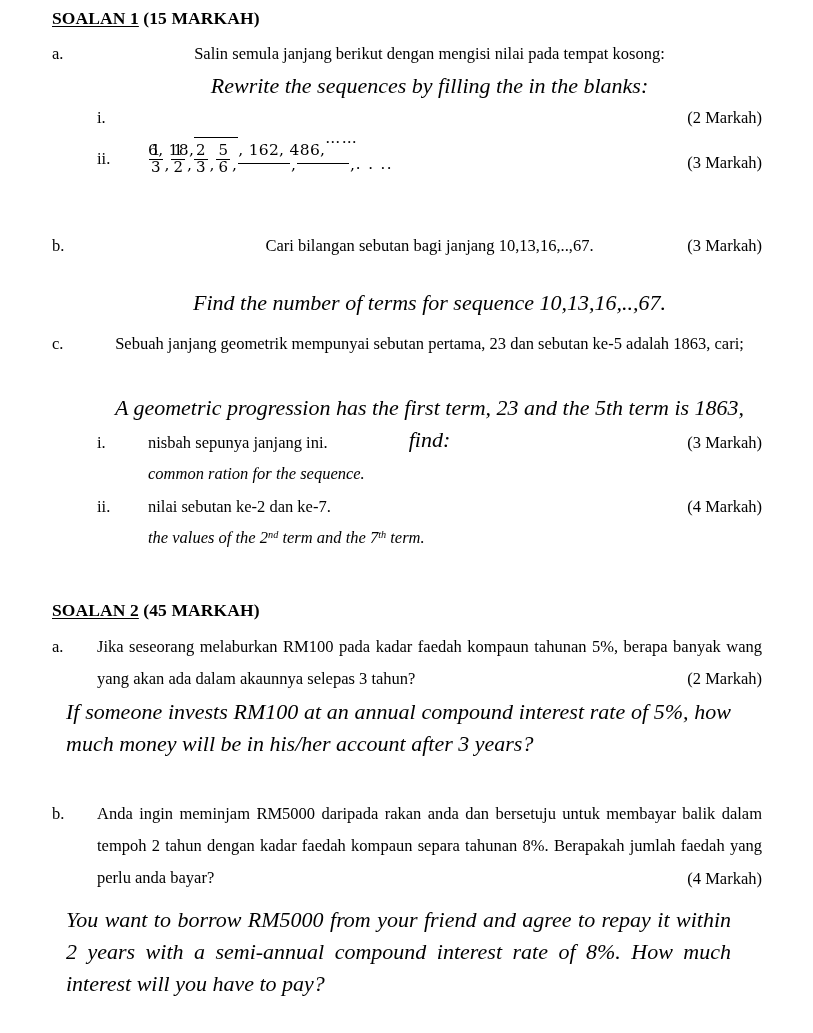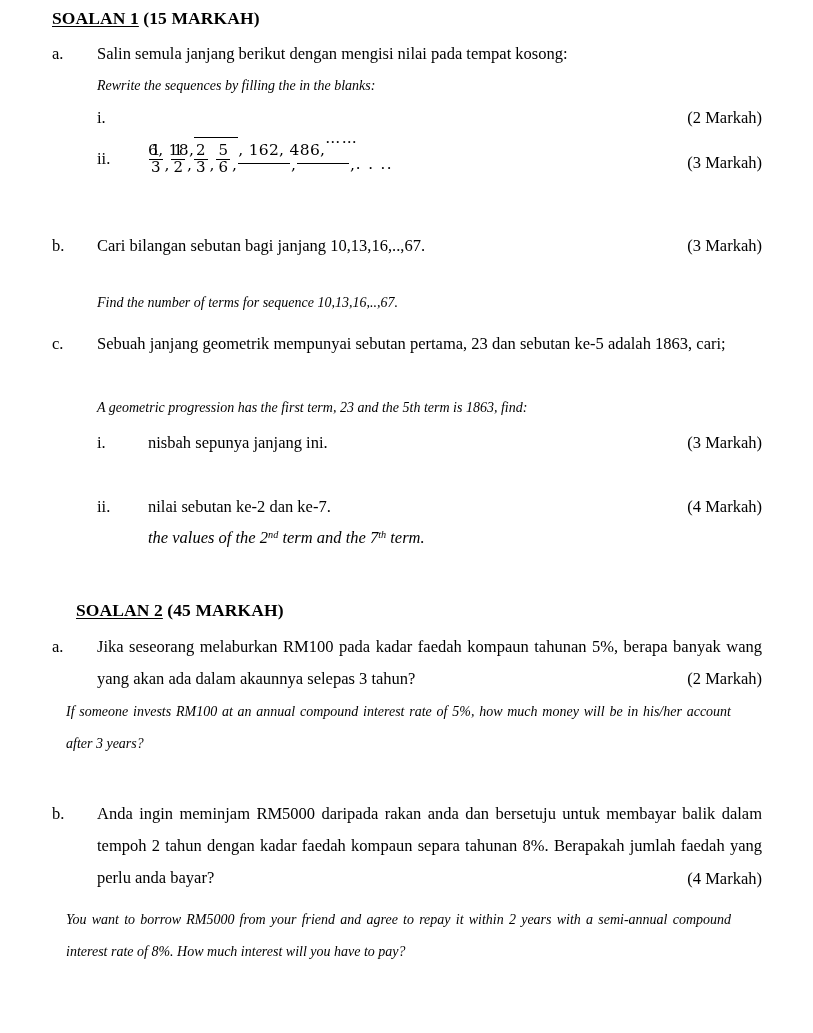--- a/index.html
+++ b/index.html
@@ -49,28 +49,29 @@
     left: 0;
     top: 0;
     width: 40px;
     font-size: 16.5px;
     line-height: 32px;
   }
   .body {
     margin-left: 45px;
     font-size: 16.5px;
     line-height: 32px;
+    text-align: center;
   }
   .body.just {
     text-align: justify;
     text-align-last: left;
   }
   .eng {
     font-style: italic;
-    font-size: 14px;
+    font-size: 22px;
     line-height: 32px;
   }
   .eng.just {
     text-align: justify;
     text-align-last: left;
     margin-left: 14px;
   }
 
   
   .sub {
@@ -225,31 +226,34 @@
   </div>
   <div class="item" style="top:392px;">
     <div class="body eng">A geometric progression has the first term, 23 and the 5th term is 1863, find:</div>
   </div>
 
   <div class="sub" style="top:428px;">
     <div class="rmarker">i.</div>
     <div class="sbody">nisbah sepunya janjang ini.</div>
   </div>
   <div class="marks" style="top:428px;">(3 Markah)</div>
+  <div class="sub" style="top:459px;">
+    <div class="sbody eng">common ration for the sequence.</div>
+  </div>
 
   <div class="sub" style="top:492px;">
     <div class="rmarker">ii.</div>
     <div class="sbody">nilai sebutan ke-2 dan ke-7.</div>
   </div>
   <div class="marks" style="top:492px;">(4 Markah)</div>
   <div class="sub" style="top:523px;">
     <div class="sbody eng"><span>the values of the 2</span><sup>nd</sup><span> term and the 7</span><sup>th</sup><span> term.</span></div>
   </div>
 
-  <div class="sec-head" style="top:600px;margin-left:24px;">
+  <div class="sec-head" style="top:600px;">
     <span class="ul">SOALAN 2</span><span> (45 MARKAH)</span>
   </div>
 
   <div class="item" style="top:631px;">
     <div class="marker">a.</div>
     <div class="body just" style="width:665px;">Jika seseorang melaburkan RM100 pada kadar faedah kompaun tahunan 5%, berapa banyak wang yang akan ada dalam akaunnya selepas 3 tahun?</div>
   </div>
   <div class="marks" style="top:664px;">(2 Markah)</div>
   <div class="item" style="top:696px;">
     <div class="body eng just" style="width:665px;">If someone invests RM100 at an annual compound interest rate of 5%, how much money will be in his/her account after 3 years?</div>

